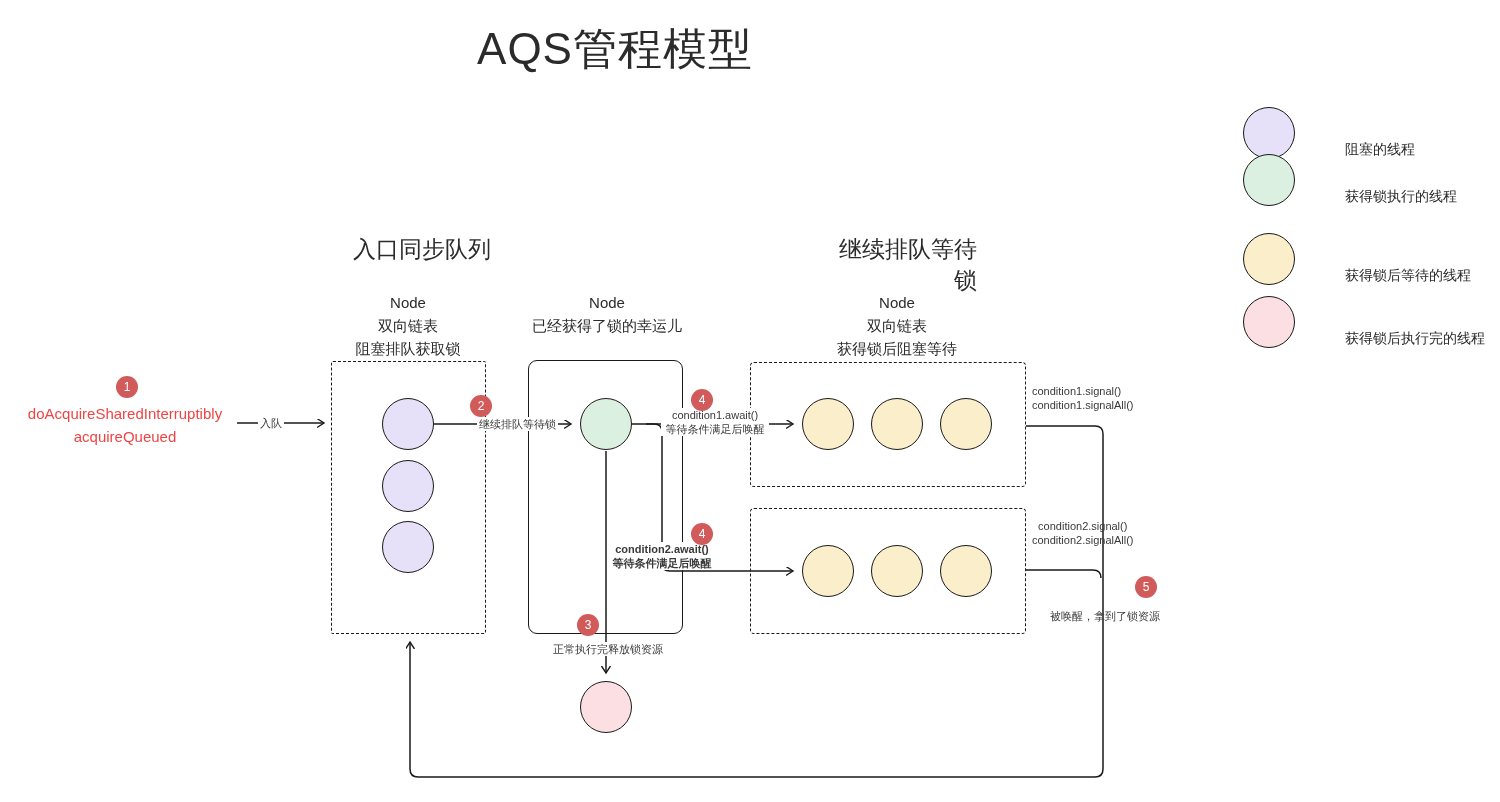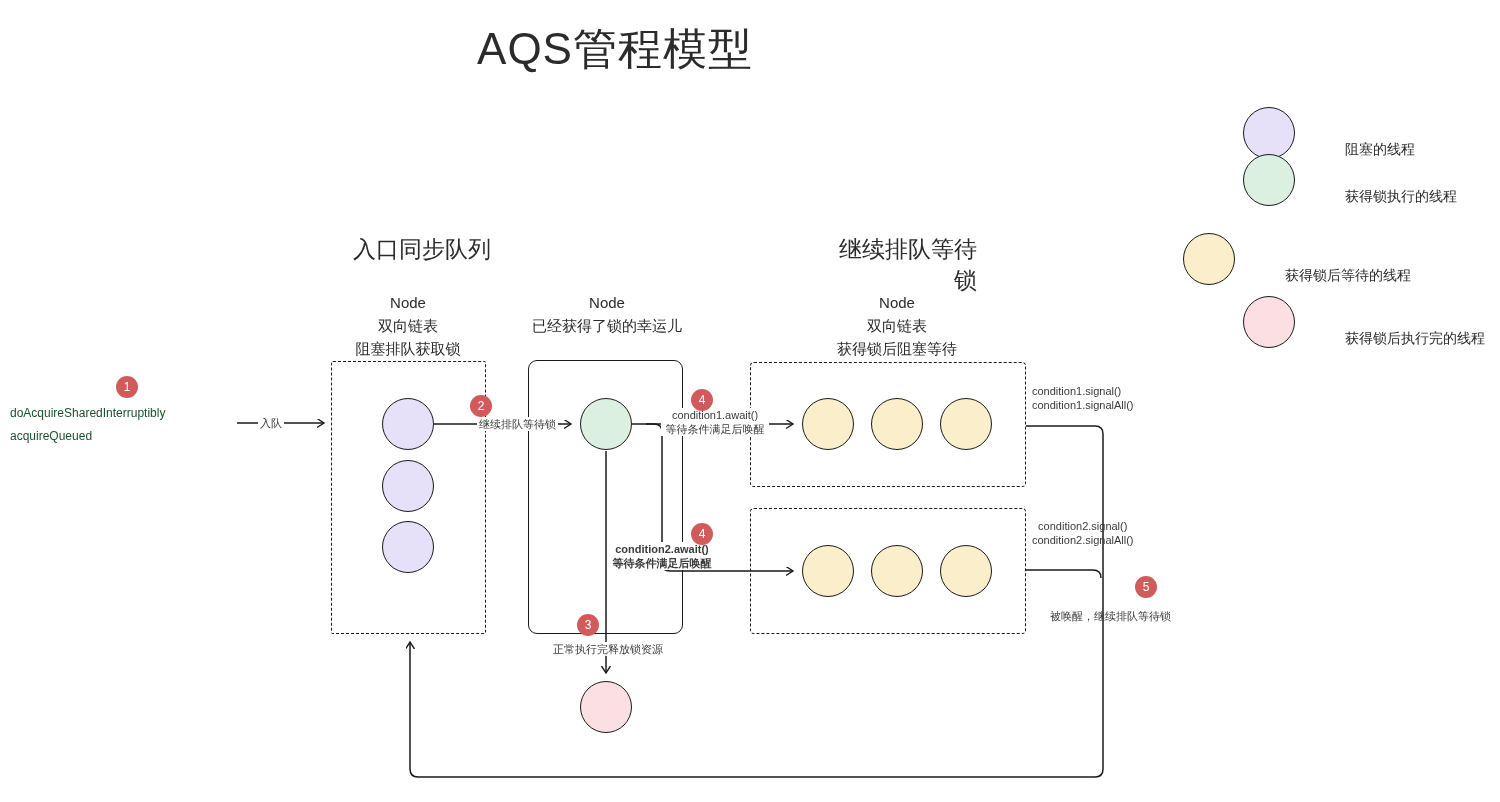--- a/index.html
+++ b/index.html
@@ -2,21 +2,21 @@
 <html><head>
 <meta charset="utf-8">
 <style>
   html,body{margin:0;padding:0;background:#ffffff;}
   #canvas{position:relative;width:1500px;height:802px;background:#ffffff;
           font-family:"Liberation Sans","DejaVu Sans",sans-serif;color:#2f2f2f;overflow:hidden;}
   .abs{position:absolute;}
   #title{left:455px;top:20px;width:320px;text-align:center;font-size:44px;font-weight:500;color:#2b2b2b;letter-spacing:1px;}
   .heading{font-size:23px;color:#2b2b2b;text-align:right;}
   .col-label{font-size:15px;line-height:23px;text-align:center;color:#2b2b2b;}
-  .src-text{font-size:12px;line-height:23px;color:#14532d;}
+  .src-text{font-size:15px;line-height:23px;text-align:center;color:#ef4444;}
   .node{position:absolute;width:52px;height:52px;border-radius:50%;
         border:1.6px solid #1a1a1a;box-sizing:border-box;background:#fff;}
   .box-dashed{position:absolute;border:1.5px dashed #1a1a1a;border-radius:4px;box-sizing:border-box;}
   .box-solid{position:absolute;border:1.6px solid #1a1a1a;border-radius:9px;box-sizing:border-box;}
   .edge-label{position:absolute;font-size:11px;color:#3a3a3a;background:#ffffff;
               line-height:14px;padding:0 2px;white-space:nowrap;}
   .edge-label.center{text-align:center;}
   .badge{position:absolute;width:22px;height:22px;border-radius:50%;background:#d15b5b;
          color:#ffffff;font-size:12px;display:flex;align-items:center;justify-content:center;}
   .legend-row{position:absolute;display:flex;align-items:flex-end;}
@@ -56,21 +56,21 @@
   <div class="abs" id="title">AQS管程模型</div>
 
   <div class="legend-row" style="left:1243px;top:107px;">
     <div class="legend-swatch" style="background-color: rgb(231, 224, 249);"></div>
     <div class="legend-label">阻塞的线程</div>
   </div>
   <div class="legend-row" style="left:1243px;top:154px;">
     <div class="legend-swatch" style="background-color: rgb(220, 240, 225);"></div>
     <div class="legend-label">获得锁执行的线程</div>
   </div>
-  <div class="legend-row" style="left:1183px;top:233px;">
+  <div class="legend-row" style="left:1243px;top:233px;">
     <div class="legend-swatch" style="background-color: rgb(250, 238, 203);"></div>
     <div class="legend-label">获得锁后等待的线程</div>
   </div>
   <div class="legend-row" style="left:1243px;top:296px;">
     <div class="legend-swatch" style="background-color: rgb(251, 223, 226);"></div>
     <div class="legend-label">获得锁后执行完的线程</div>
   </div>
 
   <div class="abs heading" style="left:331px;top:234px;width:160px;">入口同步队列</div>
   <div class="abs heading" style="left:817px;top:234px;width:160px;">继续排队等待锁</div>
@@ -131,21 +131,21 @@
   <div class="edge-label" style="left:1030px;top:384px;background:transparent;">
     <div>condition1.signal()</div>
     <div>condition1.signalAll()</div>
   </div>
   <div class="edge-label" style="left:1030px;top:519px;background:transparent;text-align:center;">
     <div>condition2.signal()</div>
     <div>condition2.signalAll()</div>
   </div>
 
   <div class="edge-label" style="left:551px;top:642px;">正常执行完释放锁资源</div>
-  <div class="edge-label" style="left:1048px;top:609px;background:transparent;">被唤醒，继续排队等待锁</div>
+  <div class="edge-label" style="left:1048px;top:609px;background:transparent;">被唤醒，拿到了锁资源</div>
 
   <div class="badge" style="left:116px;top:376px;">1</div>
   <div class="badge" style="left:470px;top:395px;">2</div>
   <div class="badge" style="left:577px;top:614px;">3</div>
   <div class="badge" style="left:691px;top:389px;">4</div>
   <div class="badge" style="left:691px;top:523px;">4</div>
   <div class="badge" style="left:1135px;top:576px;">5</div>
 
 </div>
 

